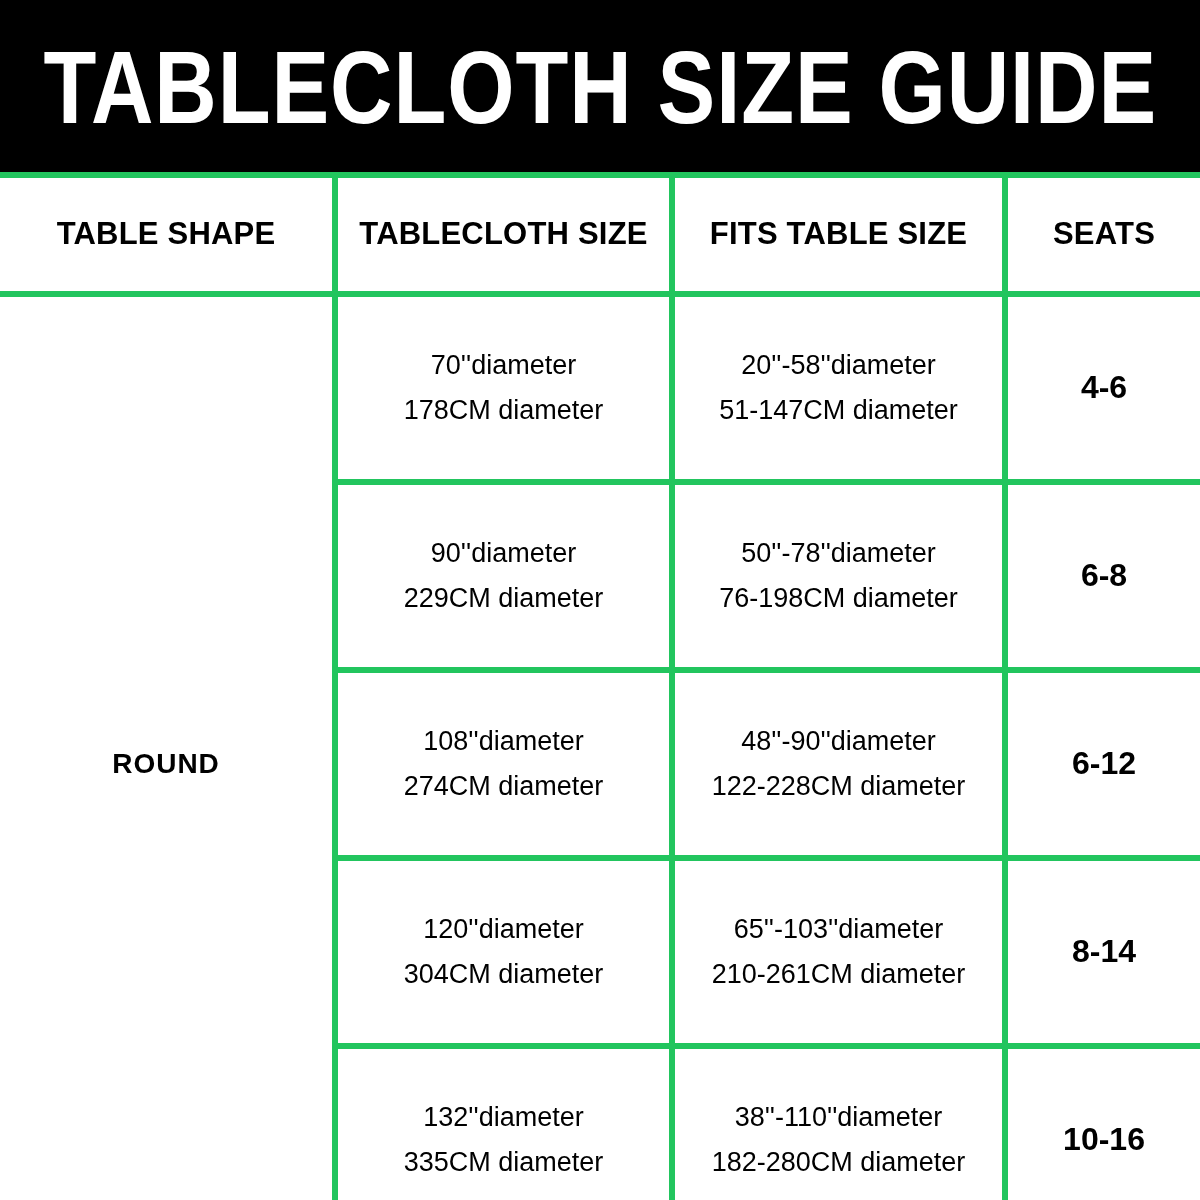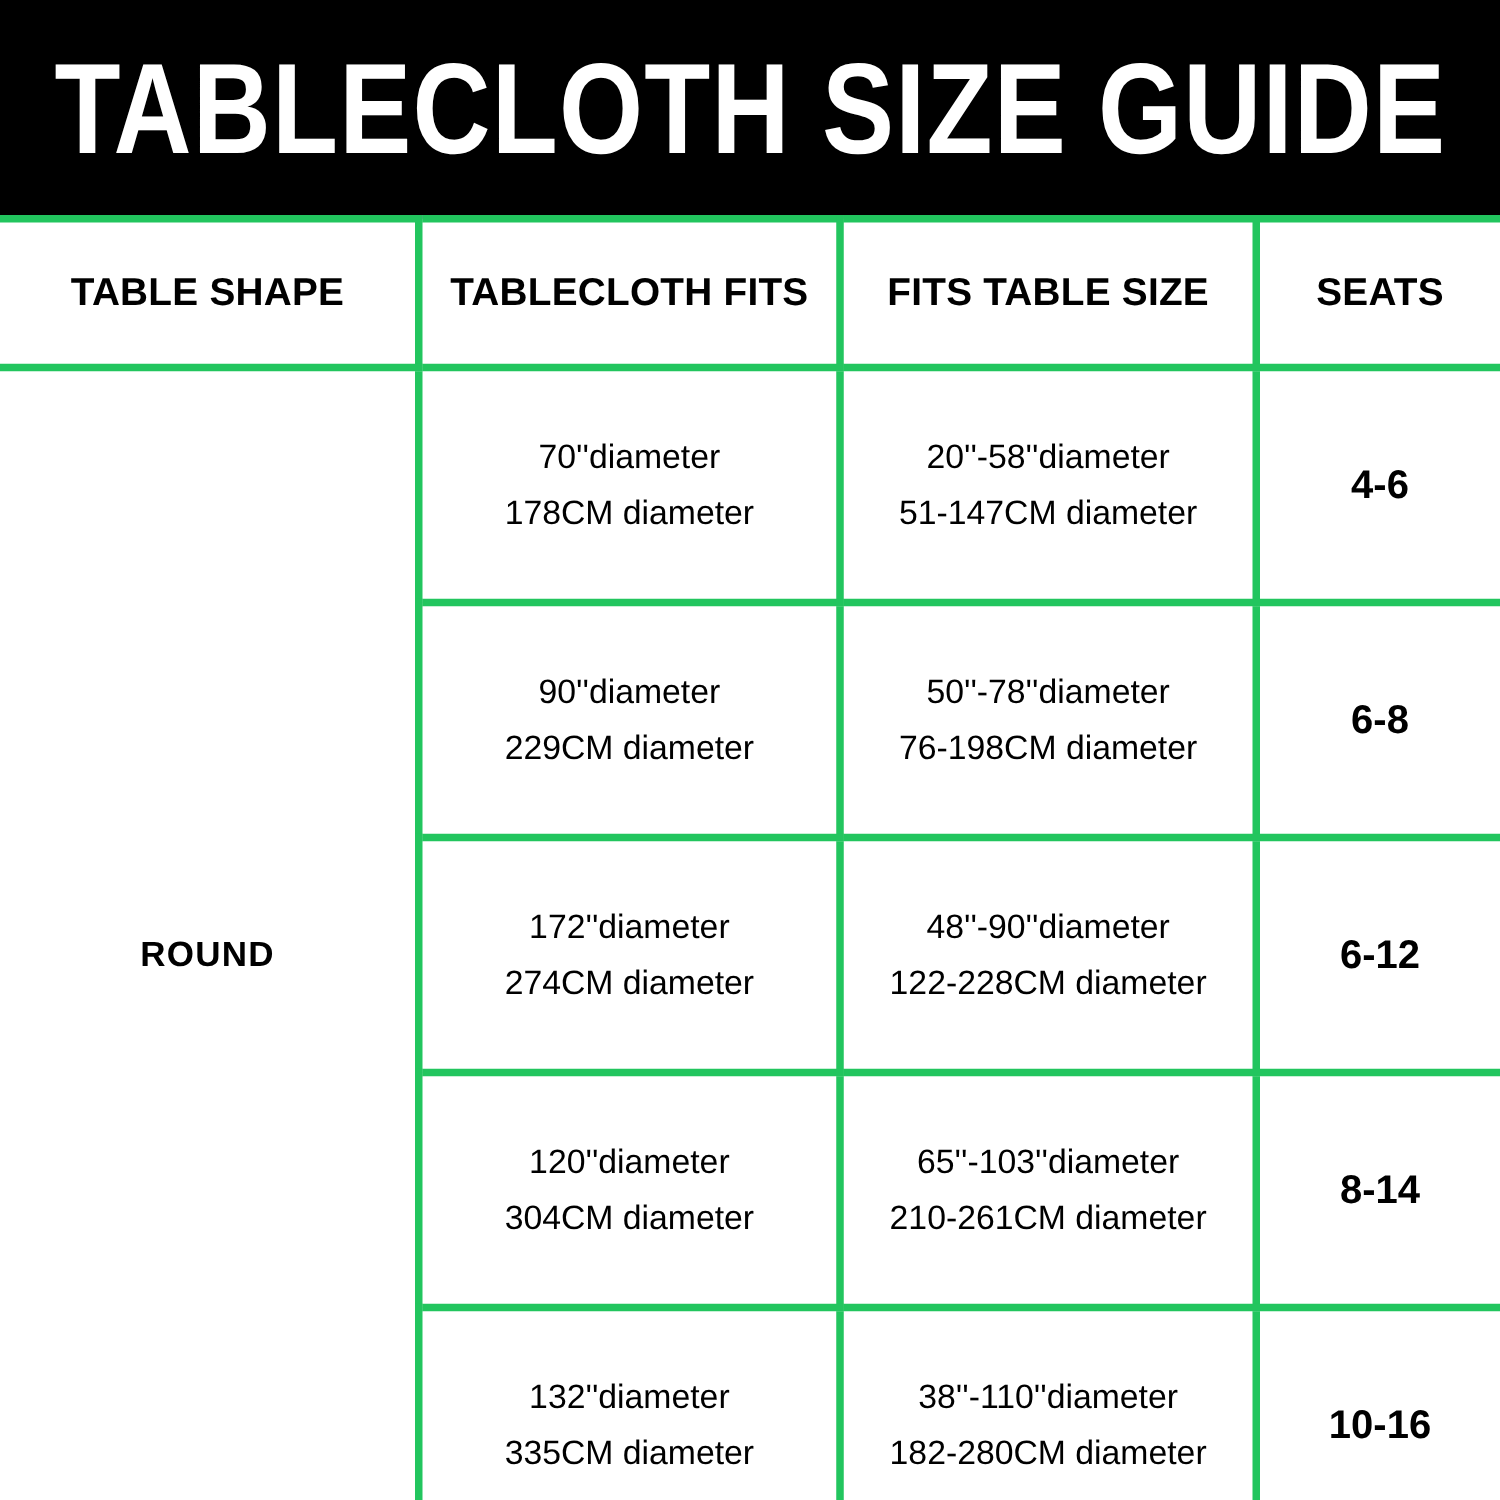--- a/index.html
+++ b/index.html
@@ -141,21 +141,21 @@
       <col class="c-cloth">
       <col class="c-fits">
       <col class="c-seats">
     </colgroup>
     <thead>
       <tr>
         <th>
           <span class="th-label">TABLE SHAPE</span>
         </th>
         <th>
-          <span class="th-label">TABLECLOTH FITS</span>
+          <span class="th-label">TABLECLOTH SIZE</span>
         </th>
         <th>
           <span class="th-label">FITS TABLE SIZE</span>
         </th>
         <th>
           <span class="th-label">SEATS</span>
         </th>
       </tr>
     </thead>
     <tbody>
@@ -195,21 +195,21 @@
           </span>
         </td>
         <td>
           <span class="seats-value">6-8</span>
         </td>
       </tr>
 
       <tr>
         <td>
           <span class="size-lines">
-            <span class="line">172''diameter</span>
+            <span class="line">108''diameter</span>
             <span class="line">274CM diameter</span>
           </span>
         </td>
         <td>
           <span class="size-lines">
             <span class="line">48''-90''diameter</span>
             <span class="line">122-228CM diameter</span>
           </span>
         </td>
         <td>

